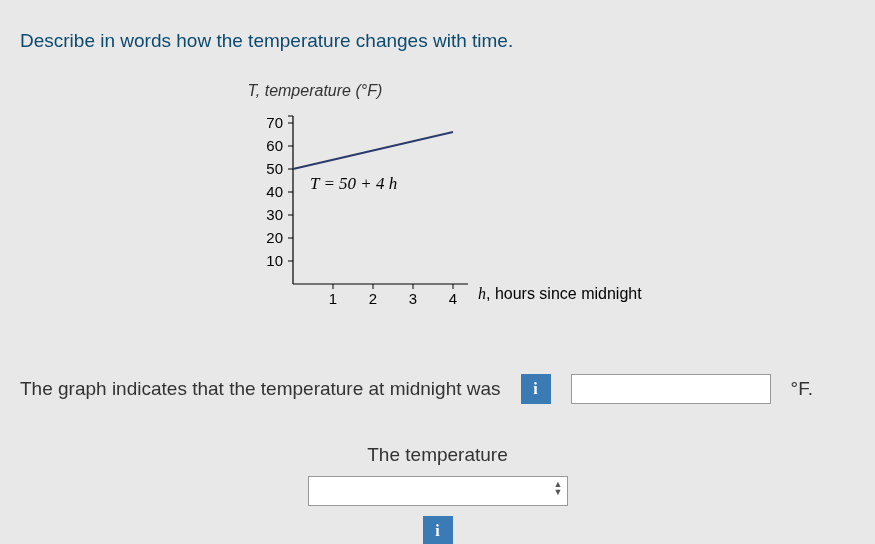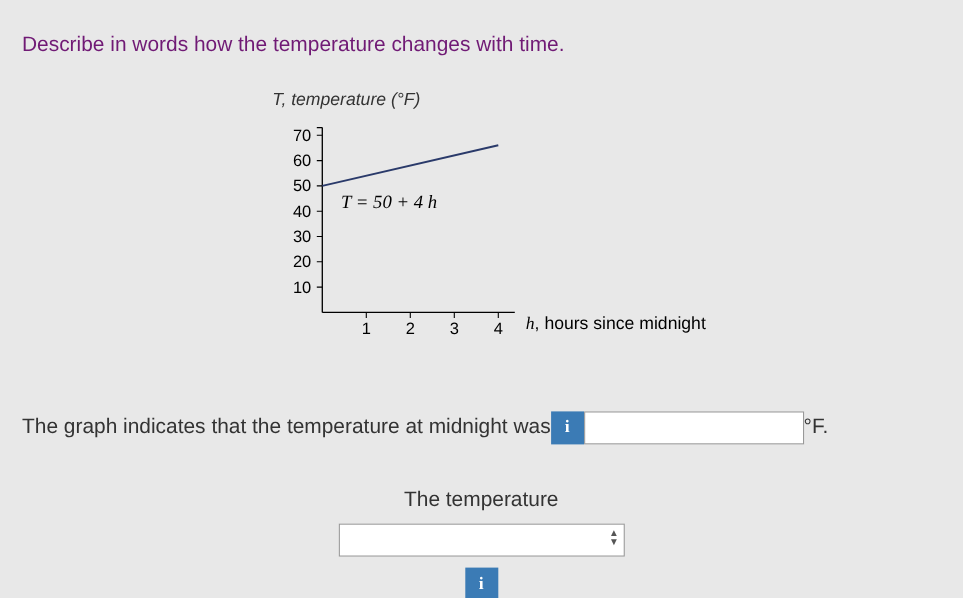--- a/index.html
+++ b/index.html
@@ -13,41 +13,41 @@
     color: #333;
     position: relative;
     overflow: hidden;
   }
   .content {
     padding: 30px 20px 20px 20px;
     background: #e8e8e8;
   }
   .prompt {
     font-size: 19px;
-    color: #701a75;
+    color: #0c4a6e;
     margin-bottom: 30px;
   }
   .chart-wrap {
     text-align: center;
     margin-bottom: 60px;
   }
   .chart-inline {
     display: inline-block;
     text-align: left;
   }
   .chart-title {
     font-size: 16px;
     font-style: italic;
     margin-bottom: 4px;
     margin-left: 20px;
   }
   .answer-row {
     display: flex;
     align-items: center;
-    gap: 0;
+    gap: 20px;
     margin-bottom: 40px;
     font-size: 19px;
   }
   .answer-row2 {
     display: flex;
     align-items: center;
     gap: 10px;
     font-size: 19px;
     flex-direction: column;
   }

